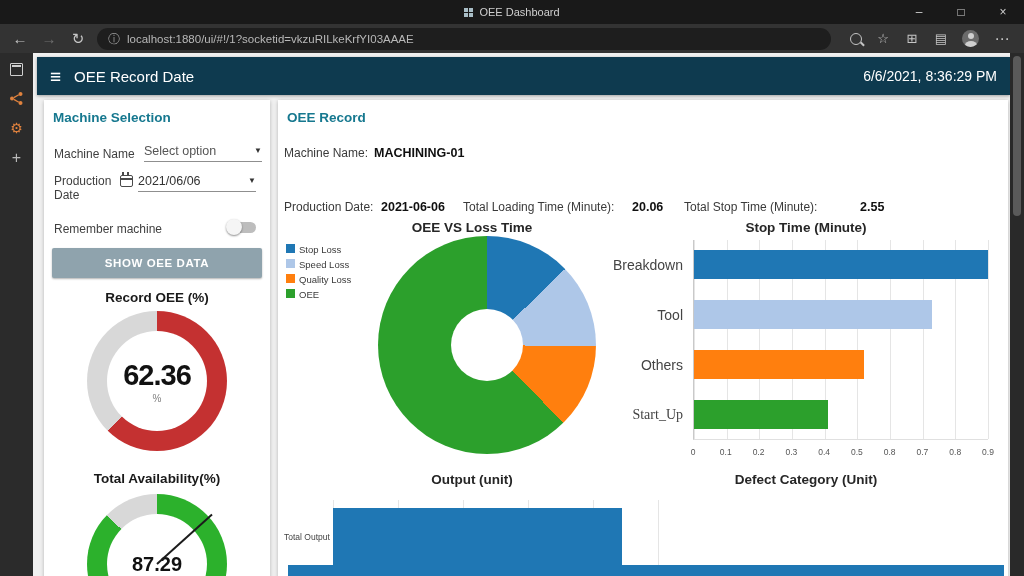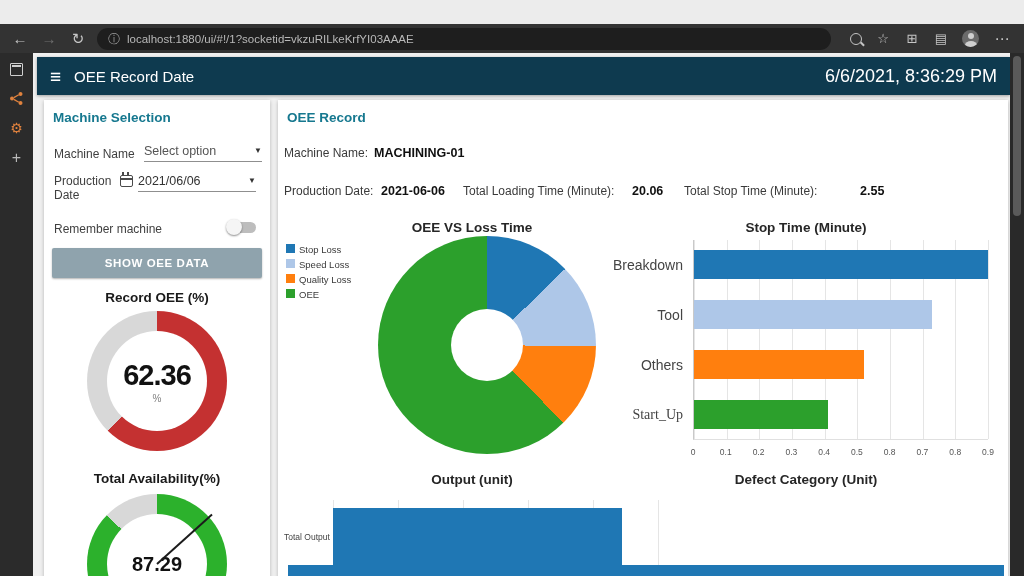--- a/index.html
+++ b/index.html
@@ -30,21 +30,21 @@
   .edge-sidebar{position:absolute;left:0;top:53px;width:33px;bottom:0;background:#2b2b2b;display:flex;flex-direction:column;align-items:center;padding-top:10px;gap:15px;box-sizing:border-box}
   .tabs-sq{width:11px;height:11px;border:1.5px solid #cfcfcf;border-radius:1px;position:relative}
   .tabs-sq::after{content:'';position:absolute;left:1px;right:1px;top:1px;height:2px;background:#cfcfcf}
   .gear{color:#e0823e;font-size:14px;line-height:1}
   .plus{color:#b9b9b9;font-size:16px;line-height:1}
   
   .page{position:absolute;left:33px;top:53px;right:14px;bottom:0;background:#f1f1f1}
   .app-header{position:absolute;left:4px;top:4px;right:0;height:38px;background:#0e3a4f;color:#fff;display:flex;align-items:center;padding:0 13px;box-shadow:0 1px 3px rgba(0,0,0,.35);box-sizing:border-box}
   .menu-glyph{font-size:19px;margin-right:13px;line-height:1}
   .header-title{font-size:15px}
-  .header-time{margin-left:auto;font-size:18px}
+  .header-time{margin-left:auto;font-size:14px}
   .card{position:absolute;background:#fff;box-shadow:0 1px 4px rgba(0,0,0,.25);overflow:hidden}
   .machine-card{left:11px;top:47px;width:226px;height:600px}
   .record-card{left:245px;top:47px;width:730px;height:600px}
   .card-title{position:absolute;left:9px;top:10px;color:#16788f;font-size:13.5px;font-weight:600}
   
   .f-label{position:absolute;font-size:12px;color:#3f3f3f;line-height:14px}
   .dropdown{position:absolute;left:100px;top:40px;width:118px;height:22px;border-bottom:1px solid #8f8f8f;display:flex;align-items:center;justify-content:space-between;font-size:12.5px;color:#555;box-sizing:border-box}
   .datefield{position:absolute;left:94px;top:70px;width:118px;height:22px;border-bottom:1px solid #8f8f8f;display:flex;align-items:center;justify-content:space-between;font-size:12.5px;color:#333;box-sizing:border-box}
   .caret{font-size:8px;color:#333}
   .cal-icon{position:absolute;left:76px;top:75px;width:11px;height:10px;border:1.5px solid #4a4a4a;border-radius:2px}
@@ -56,21 +56,21 @@
   .g-title{position:absolute;left:0;right:0;text-align:center;font-size:13.5px;font-weight:700;color:#191919}
   .gauge{position:absolute;left:43px;width:140px;height:140px;border-radius:50%}
   .hole{position:absolute;inset:20px;background:#fff;border-radius:50%;display:flex;flex-direction:column;align-items:center;justify-content:center}
   .g-val{font-size:29px;font-weight:700;color:#111;letter-spacing:-1px}
   .g-val.small{font-size:20px;letter-spacing:0}
   .g-unit{font-size:10px;color:#808080;margin-top:1px}
   .needle{position:absolute;left:69px;bottom:70px;width:2px;height:74px;background:#1c1c1c;transform-origin:bottom center}
   
   .m-row{position:absolute;left:6px;top:46px;font-size:12px;color:#3a3a3a}
   .val2{font-weight:700;color:#101010;margin-left:6px;font-size:12.5px}
-  .i-row{position:absolute;left:6px;top:84px;right:0;height:16px}
+  .i-row{position:absolute;left:6px;top:100px;right:0;height:16px}
   .lbl{position:absolute;font-size:12px;color:#3a3a3a;white-space:nowrap}
   .val{position:absolute;font-size:12.5px;font-weight:700;color:#101010;white-space:nowrap}
   .chart-block{position:absolute}
   .ct{position:absolute;top:8px;left:0;right:0;text-align:center;font-size:13.5px;font-weight:700;color:#262626}
   .donut-chart{left:4px;top:112px;width:380px;height:254px}
   .pie-legend{position:absolute;left:4px;top:32px}
   .leg-row{display:flex;align-items:flex-start;gap:4px;margin-bottom:4px}
   .leg-sw{width:9px;height:9px;display:inline-block}
   .leg-lb{font-size:9.5px;color:#3a3a3a}
   .donut{position:absolute;left:96px;top:24px;width:218px;height:218px;border-radius:50%}
@@ -91,20 +91,36 @@
   .defect-bar{position:absolute;left:10px;top:465px;width:716px;height:14px}
   
   .scrollbar{position:absolute;right:0;top:53px;width:14px;bottom:0;background:#292929}
   .thumb{position:absolute;top:3px;left:3px;width:8px;height:160px;background:#5a5a5a;border-radius:4px}
 </style>
 </head>
 <body>
 
 <div class="screen">
 
+  <div class="titlebar">
+    <div class="tab-center">
+      <span class="tab-favicon">
+          <i></i>
+          <i></i>
+          <i></i>
+          <i></i>
+        </span>
+      <span class="tab-title">OEE Dashboard</span>
+    </div>
+    <div class="win-controls">
+      <span class="win-btn">–</span>
+      <span class="win-btn">□</span>
+      <span class="win-btn">×</span>
+    </div>
+  </div>
 
   <div class="navbar">
     <span class="nav-icon">←</span>
     <span class="nav-icon dim">→</span>
     <span class="nav-icon">↻</span>
     <div class="url-pill">
       <span class="info-i">ⓘ</span>
       <span class="url-text">localhost:1880/ui/#!/1?socketid=vkzuRILkeKrfYI03AAAE</span>
     </div>
     <div class="nav-right">

